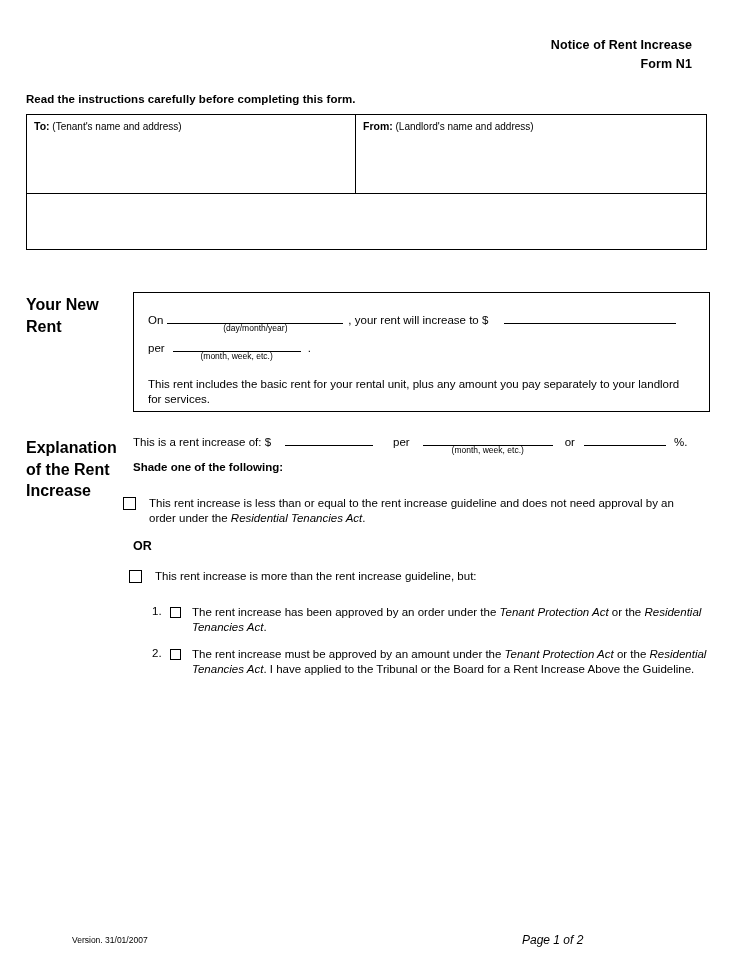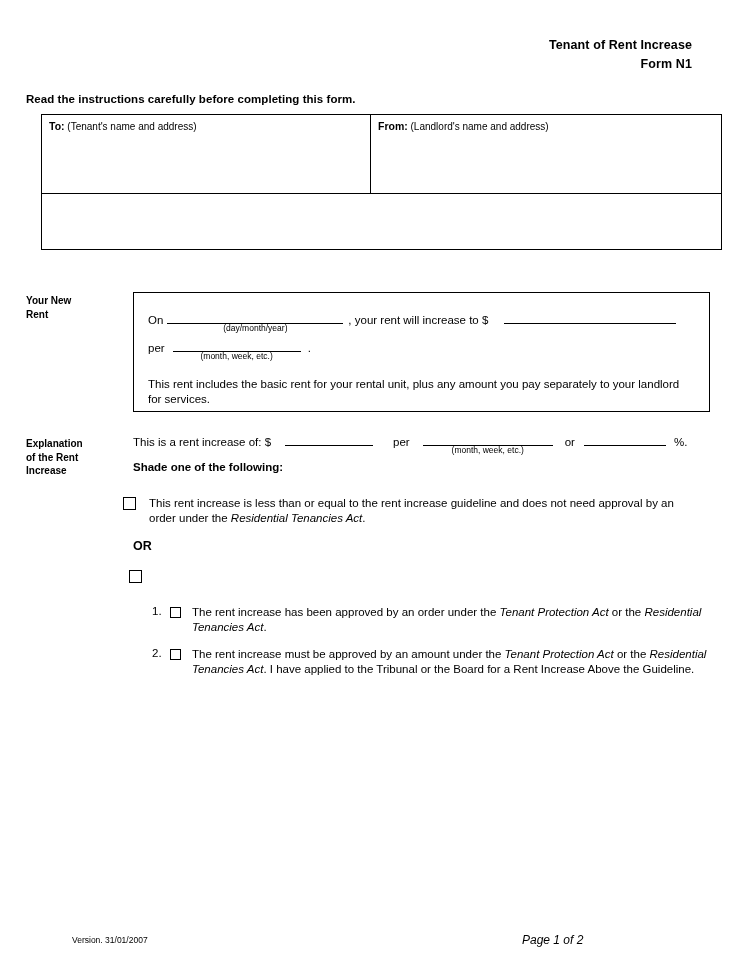--- a/index.html
+++ b/index.html
@@ -40,21 +40,20 @@
 
   
   .party-box {
     position: absolute;
     left: 26px;
     top: 114px;
     width: 681px;
     height: 136px;
     border: 1.6px solid #000;
     box-sizing: border-box;
-    margin-left: 15px;
   }
   .party-row-top {
     display: flex;
     height: 79px;
     border-bottom: 1.6px solid #000;
     box-sizing: border-box;
   }
   .party-cell {
     box-sizing: border-box;
     padding: 5px 0 0 7px;
@@ -73,21 +72,21 @@
   .party-row-bottom {
     padding: 6px 0 0 7px;
     font-size: 11px;
     font-weight: bold;
   }
 
   
   .side-label {
     position: absolute;
     left: 26px;
-    font-size: 10px;
+    font-size: 16px;
     font-weight: bold;
     line-height: 1.35;
     width: 104px;
   }
   #side-label-newrent { top: 294px; }
   #side-label-explanation { top: 437px; }
 
   
   .newrent-box {
     position: absolute;
@@ -237,21 +236,21 @@
     left: 522px;
     top: 1px;
     font-size: 12px;
     font-style: italic;
   }
 </style>
 </head>
 <body>
 
 <div class="doc-header">
-  <div>Tenant of Rent Increase</div>
+  <div>Notice of Rent Increase</div>
   <div>Form N1</div>
 </div>
 
 <div class="instruction-line">Read the instructions carefully before completing this form.</div>
 
 <div class="party-box">
   <div class="party-row-top">
     <div class="party-cell left">
       <b>To:</b>
       <span>(Tenant's name and address)</span>
@@ -314,20 +313,21 @@
 
 <div class="option-row" id="option-row-1">
   <span class="checkbox"></span>
   <span class="option-text"><span>This rent increase is less than or equal to the rent increase guideline and does not need approval by an order under the </span><i>Residential Tenancies Act</i><span>.</span></span>
 </div>
 
 <div class="or-label">OR</div>
 
 <div class="option-row" id="option-row-2">
   <span class="checkbox"></span>
+  <span class="option-text">This rent increase is more than the rent increase guideline, but:</span>
 </div>
 
 <div class="sub-option" id="sub-option-1">
   <span class="sub-number">1.</span>
   <span class="checkbox small"></span>
   <span class="sub-text"><span>The rent increase has been approved by an order under the </span><i>Tenant Protection Act</i><span> or the </span><i>Residential Tenancies Act</i><span>.</span></span>
 </div>
 
 <div class="sub-option" id="sub-option-2">
   <span class="sub-number">2.</span>

